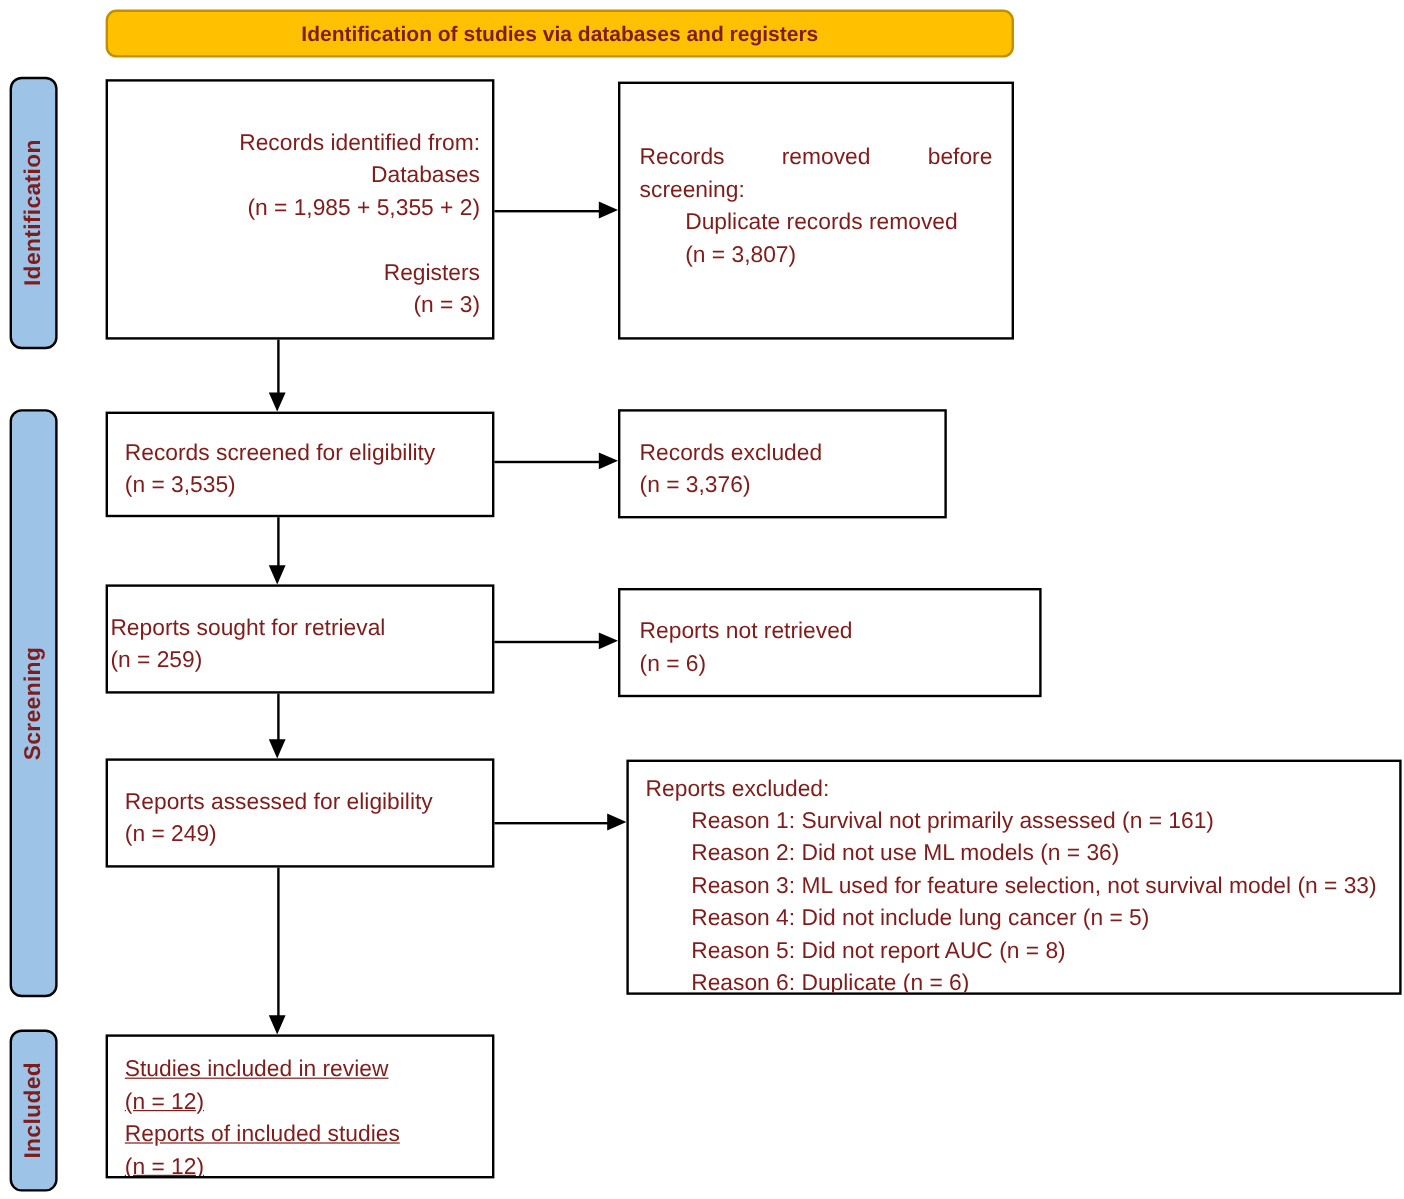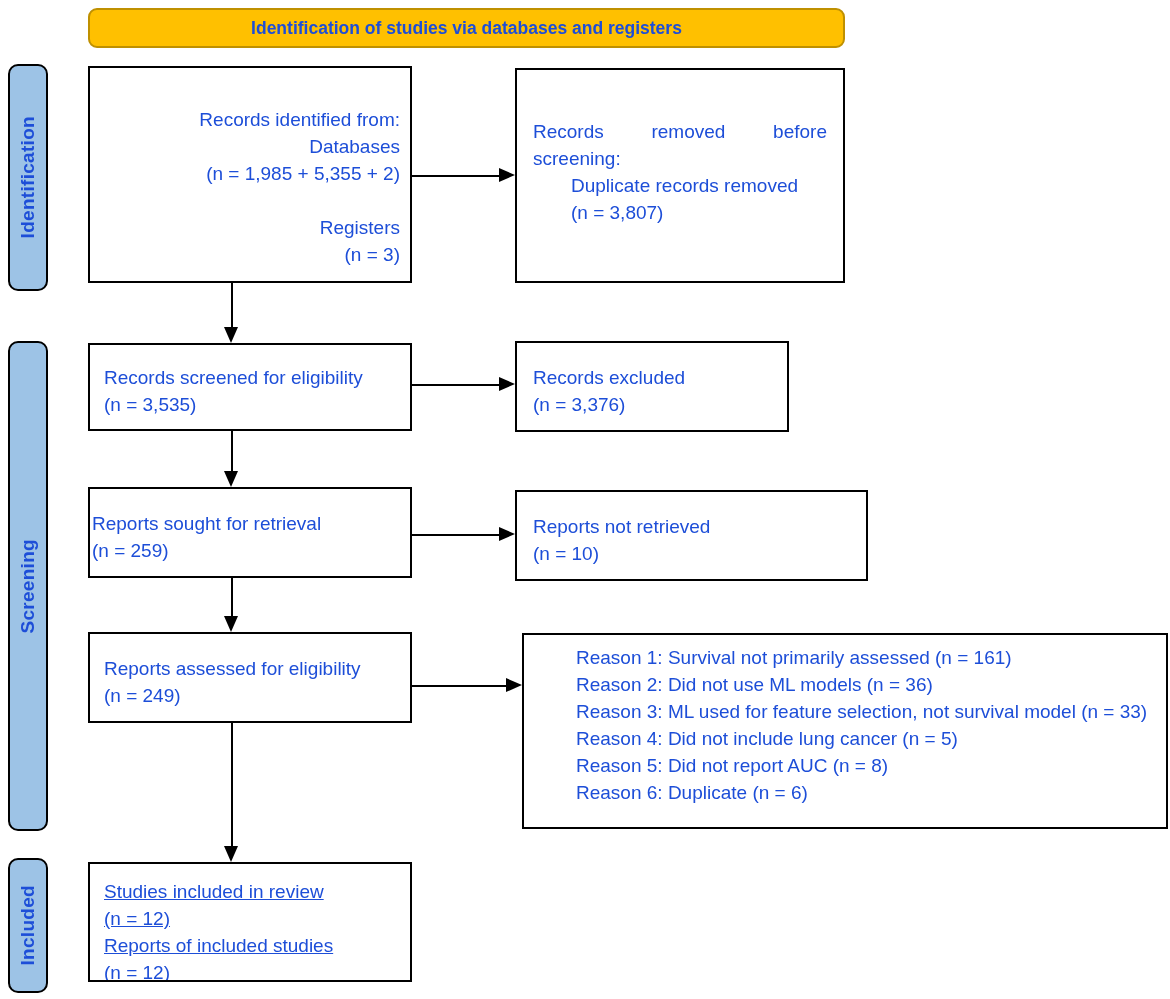--- a/index.html
+++ b/index.html
@@ -1,21 +1,21 @@
 <!DOCTYPE html>
 <html><head>
 <meta charset="utf-8">
 <style>
   html,body { margin:0; padding:0; background:#ffffff; }
   #canvas {
     position:relative;
     width:1170px; height:999px;
     background:#ffffff;
     font-family:"Liberation Sans", sans-serif;
-    color:#1d4ed8;
+    color:#7f1d1d;
     overflow:hidden;
   }
   
   .banner {
     position:absolute; left:88px; top:8px; width:757px; height:40px;
     background:#FFC000; border:2px solid #BF9000; border-radius:9px;
     display:flex; align-items:center; justify-content:center;
     box-sizing:border-box;
     font-weight:bold; font-size:17.5px;
   }
@@ -106,29 +106,30 @@
     <div>(n = 3,376)</div>
   </div>
 
   <div class="fbox" id="box-sought">
     <div>Reports sought for retrieval</div>
     <div>(n = 259)</div>
   </div>
 
   <div class="fbox" id="box-notretrieved">
     <div>Reports not retrieved</div>
-    <div>(n = 10)</div>
+    <div>(n = 6)</div>
   </div>
 
   <div class="fbox" id="box-assessed">
     <div>Reports assessed for eligibility</div>
     <div>(n = 249)</div>
   </div>
 
   <div class="fbox" id="box-rep-excluded">
+    <div>Reports excluded:</div>
     <div class="indent">Reason 1: Survival not primarily assessed (n = 161)</div>
     <div class="indent">Reason 2: Did not use ML models (n = 36)</div>
     <div class="indent">Reason 3: ML used for feature selection, not survival model (n = 33)</div>
     <div class="indent">Reason 4: Did not include lung cancer (n = 5)</div>
     <div class="indent">Reason 5: Did not report AUC (n = 8)</div>
     <div class="indent">Reason 6: Duplicate (n = 6)</div>
   </div>
 
   <div class="fbox" id="box-included">
     <div>Studies included in review</div>

